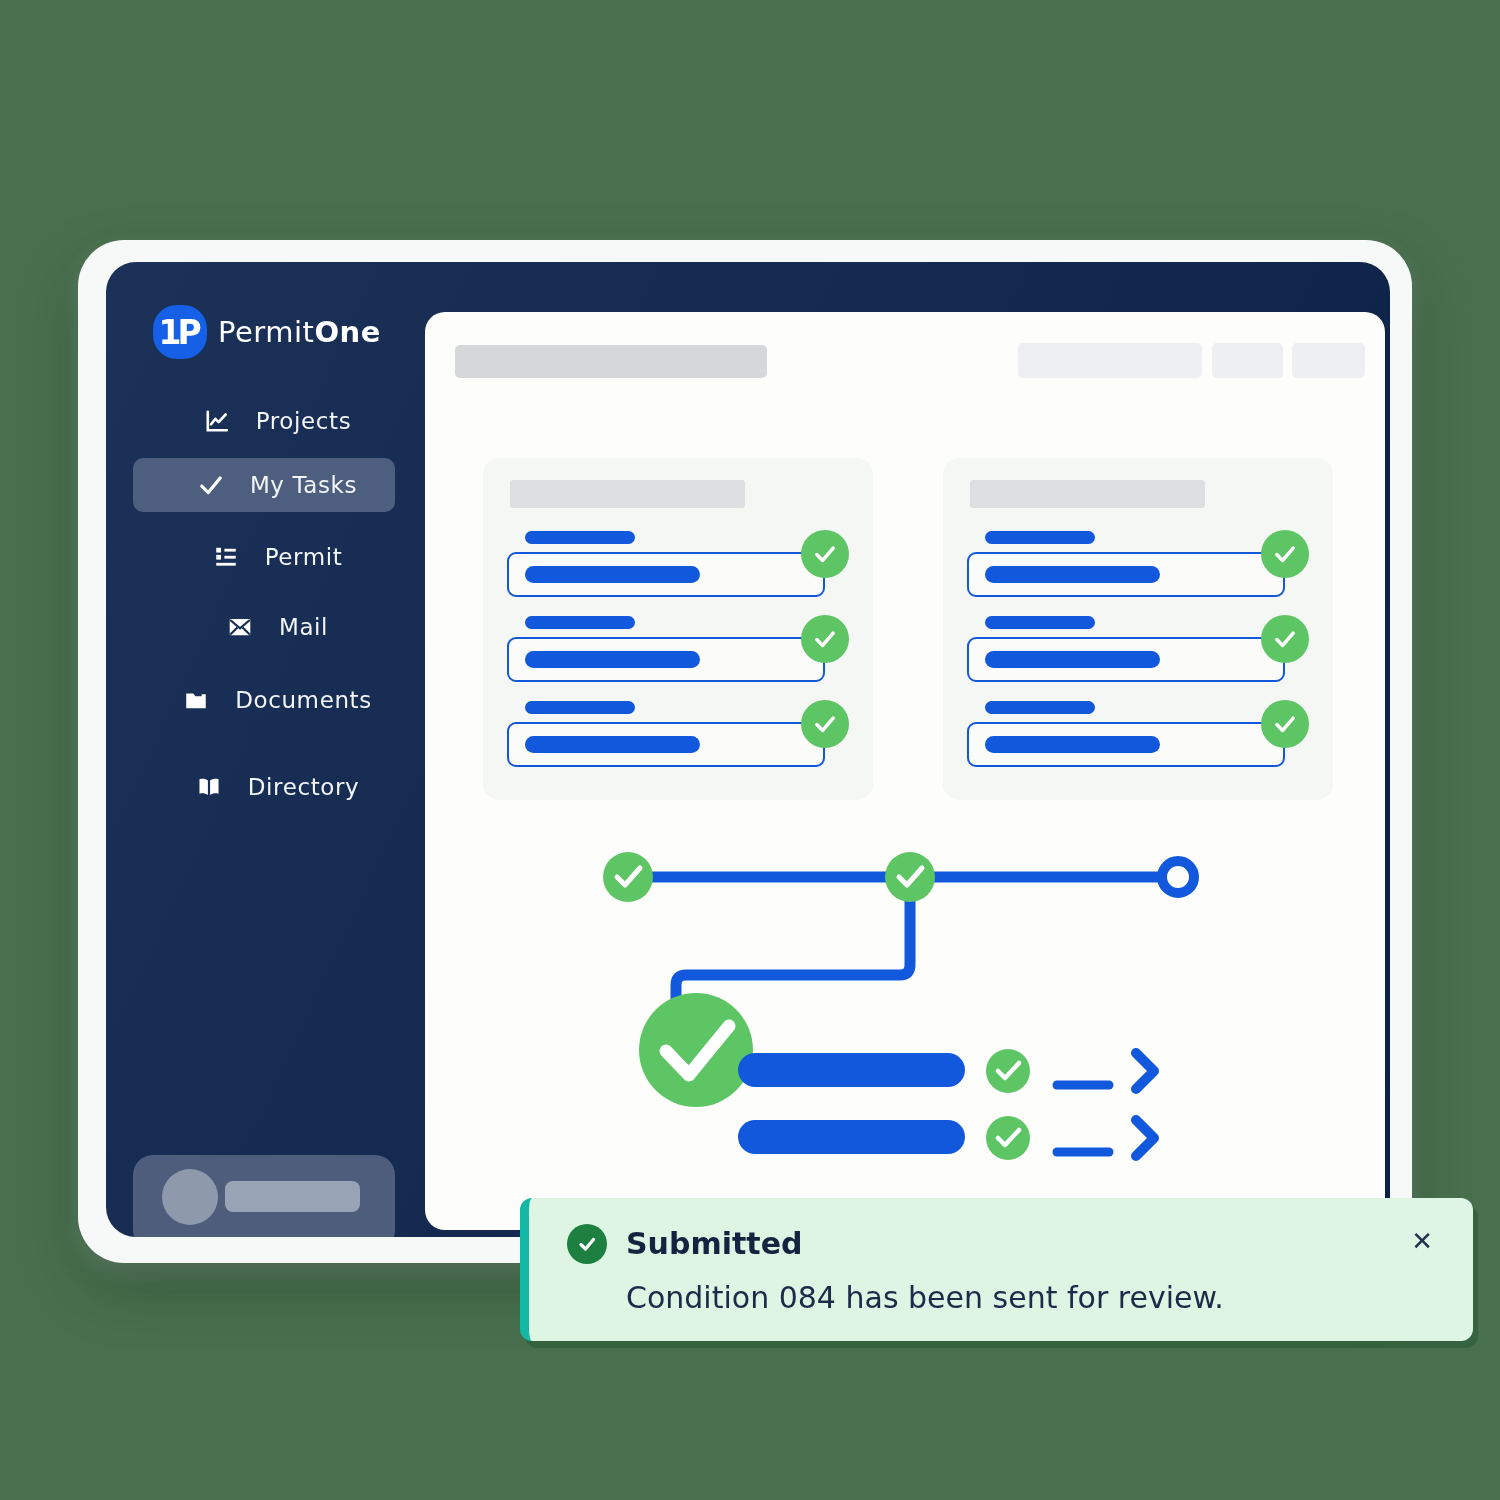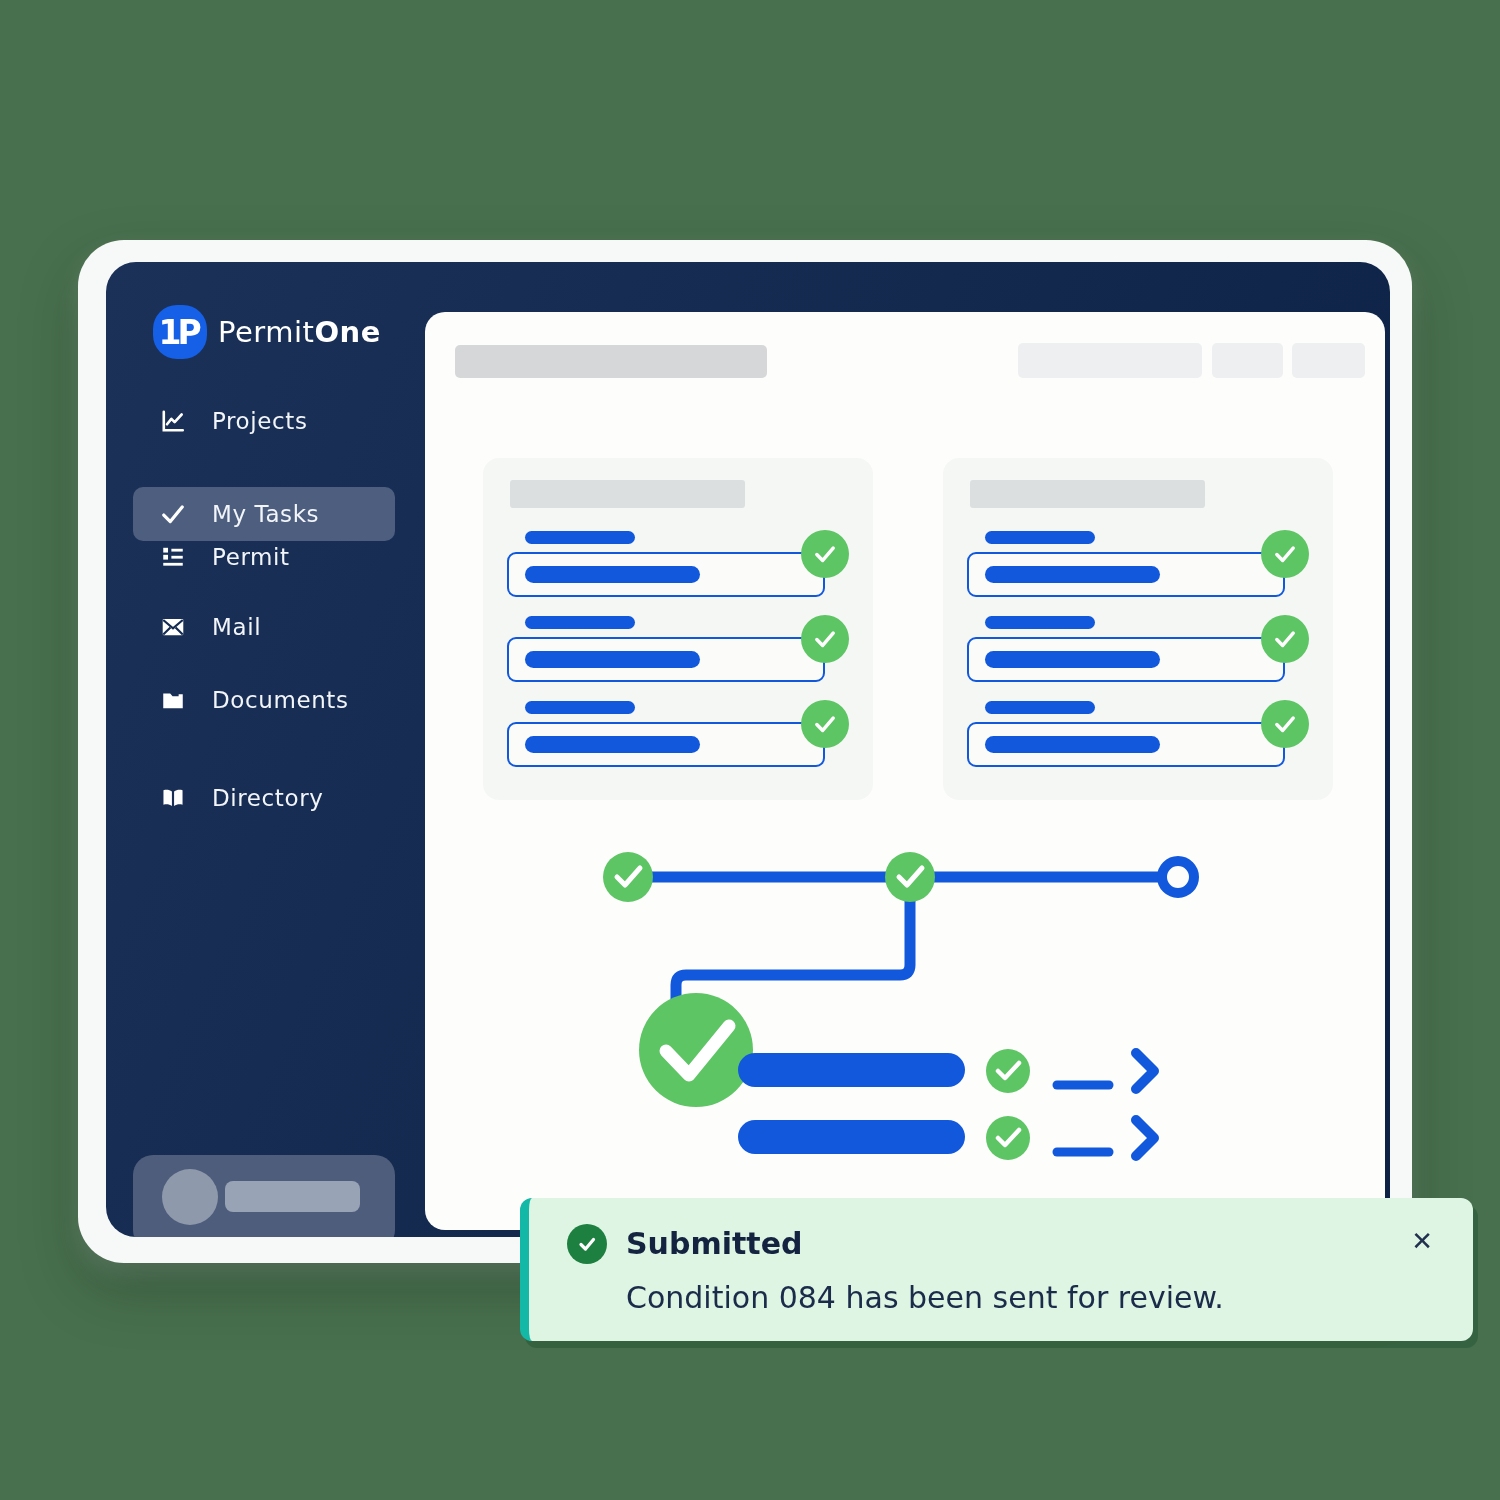--- a/index.html
+++ b/index.html
@@ -15,25 +15,25 @@
           overflow:hidden;background:linear-gradient(115deg,#1B3158 0%,#12284D 55%,#0C2143 100%);}
 
   
   .logo{position:absolute;left:47px;top:43px;width:54px;height:54px;border-radius:24px;background:#1560E6;
         display:flex;align-items:center;justify-content:center;}
   .logo span{color:#fff;font-weight:800;font-size:33px;letter-spacing:-4px;margin-left:-4px;}
   .brand{position:absolute;left:112px;top:53px;color:#fff;font-size:29px;letter-spacing:.5px;white-space:nowrap;}
   .brand .reg{font-weight:400;} .brand .bold{font-weight:700;}
 
   .nav-item{position:absolute;left:27px;width:262px;height:54px;display:flex;align-items:center;
-            color:#F2F5F9;font-size:23px;letter-spacing:.6px;border-radius:10px;cursor:pointer;}
+            color:#F2F5F9;font-size:23px;letter-spacing:.6px;border-radius:10px;cursor:pointer;justify-content:center;}
   .nav-item .ic{width:26px;height:26px;margin-left:27px;margin-right:26px;flex:0 0 auto;display:block;}
   .nav-item.active{background:#4E5E7F;}
-  .nav-projects{top:132px;} .nav-mytasks{top:196px;margin-top:29px;} .nav-permits{top:268px;}
-  .nav-mail{top:338px;} .nav-documents{top:411px;} .nav-directory{top:509px;}
+  .nav-projects{top:132px;} .nav-mytasks{top:196px;} .nav-permits{top:268px;}
+  .nav-mail{top:338px;} .nav-documents{top:411px;} .nav-directory{top:498px;}
 
   .user-card{position:absolute;left:27px;top:893px;width:262px;height:95px;border-radius:20px;
              background:#4E5D7B;cursor:pointer;}
   .user-card .avatar{position:absolute;left:29px;top:14px;width:56px;height:56px;border-radius:50%;background:#8E99AC;}
   .user-card .uname{position:absolute;left:92px;top:26px;width:135px;height:31px;border-radius:8px;background:#99A3B6;}
 
   
   .content{position:absolute;left:319px;top:50px;width:960px;height:918px;background:#FDFDFC;border-radius:20px;}
   .sk{position:absolute;border-radius:5px;}
   .sk-title{left:30px;top:33px;width:312px;height:33px;background:#D5D7D9;}

